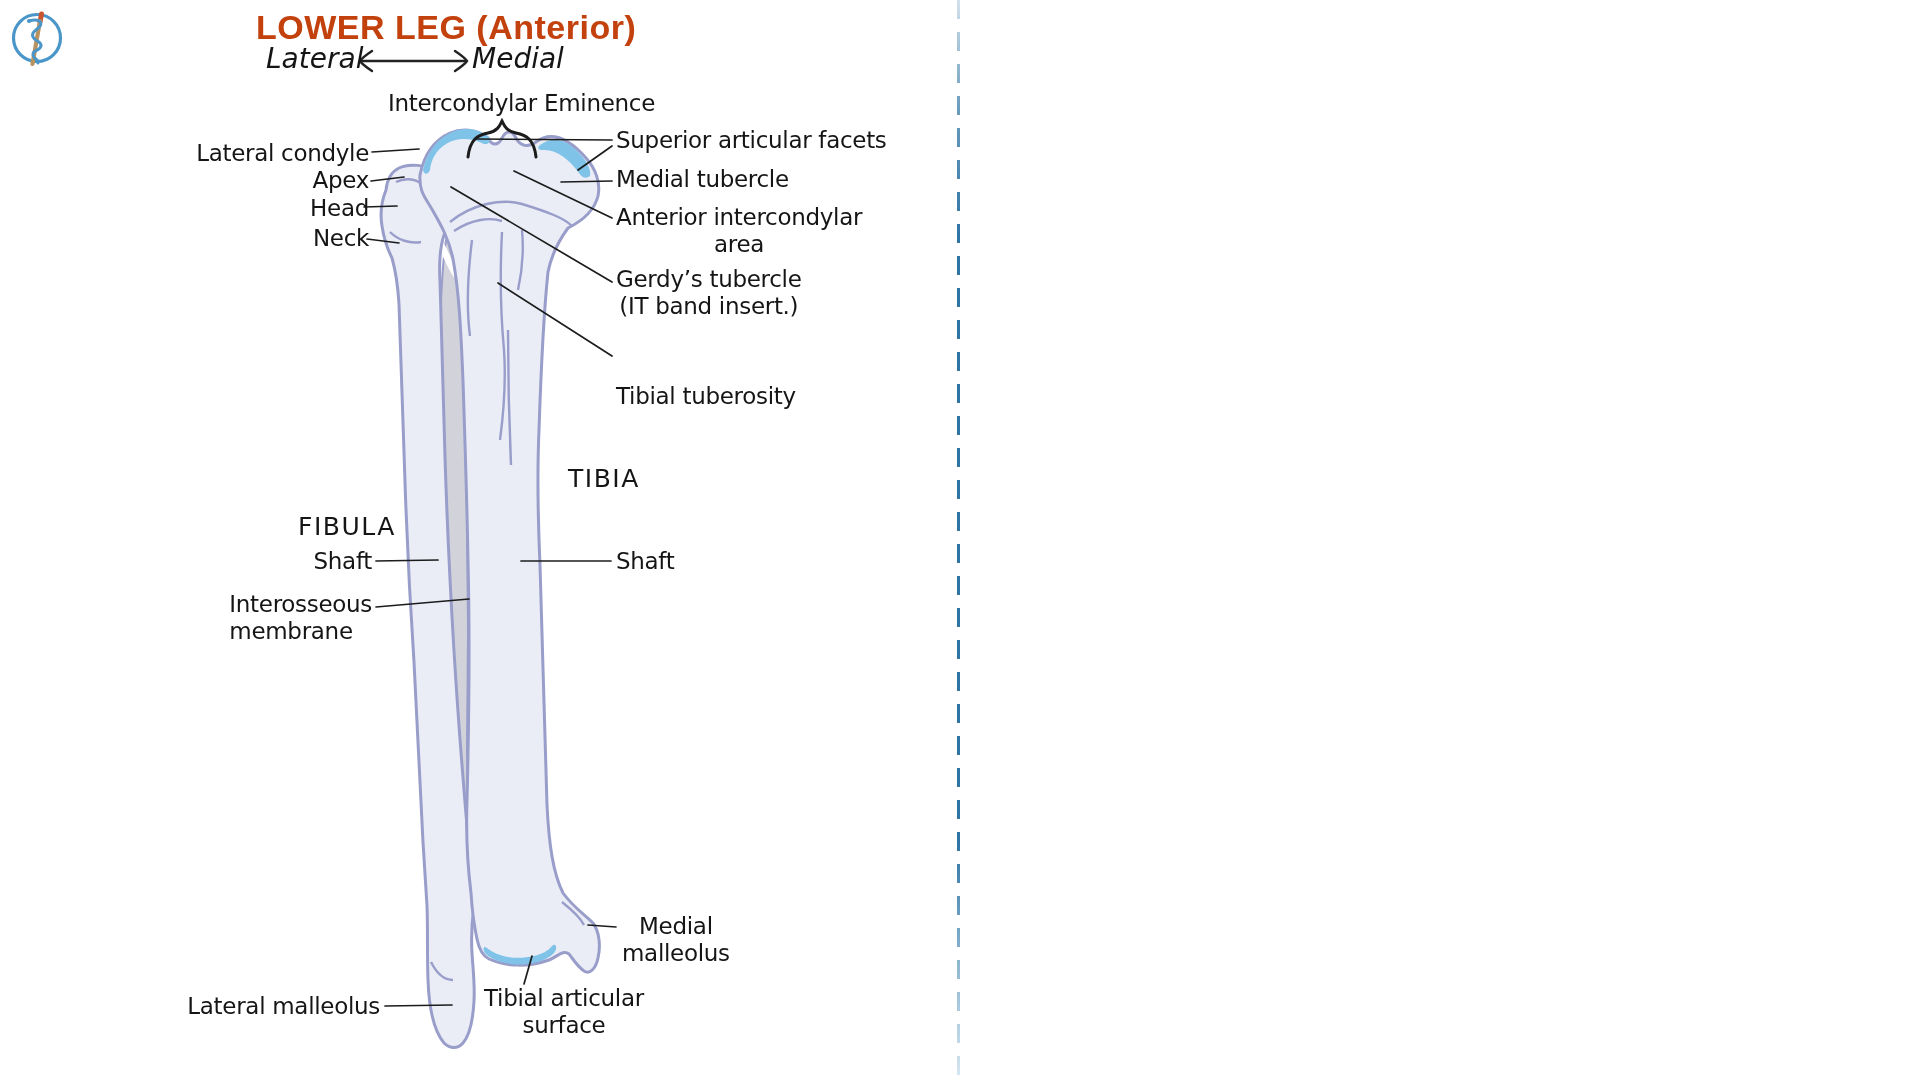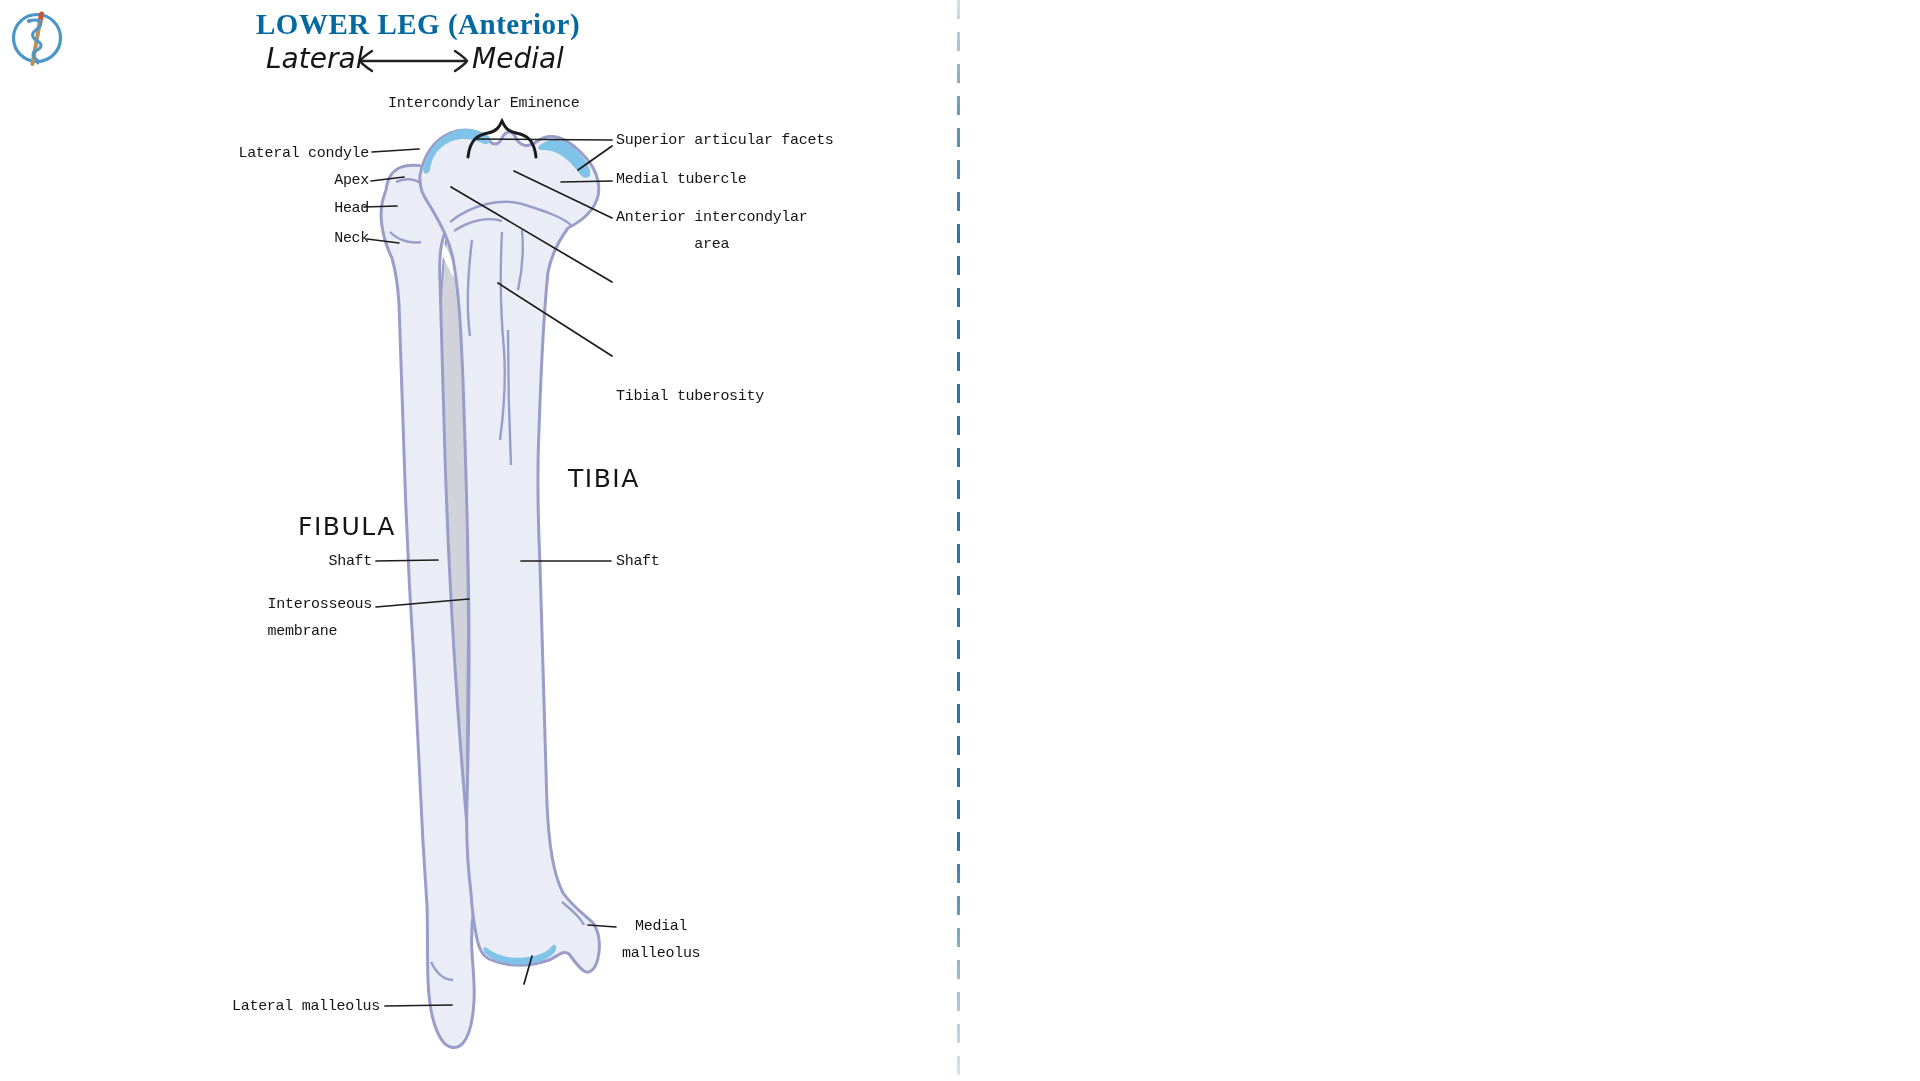--- a/index.html
+++ b/index.html
@@ -1,22 +1,22 @@
 <!DOCTYPE html>
 <html><head>
 <meta charset="utf-8">
 <style>
   html,body{margin:0;padding:0;background:#fff;}
   .canvas{position:relative;width:1920px;height:1081px;background:#ffffff;overflow:hidden;
           font-family:"DejaVu Sans",sans-serif;color:#151515;}
-  .lbl{position:absolute;font-size:15px;line-height:27px;white-space:pre-line;letter-spacing:-0.3px;font-family:Liberation Mono, monospace;}
+  .lbl{position:absolute;font-size:23px;line-height:27px;white-space:pre-line;letter-spacing:-0.3px;}
   .l-col{text-align:left;}
   .r-col{text-align:center;}
-  .title{position:absolute;left:256px;top:8px;font-family:Liberation Serif, serif;
-         font-weight:bold;font-size:29px;letter-spacing:0.5px;color:#0369a1;}
+  .title{position:absolute;left:256px;top:8px;font-family:Liberation Sans, sans-serif;
+         font-weight:bold;font-size:34px;letter-spacing:0.5px;color:#c2410c;}
   .orient{position:absolute;top:42px;font-style:italic;font-size:28px;letter-spacing:0px;}
   .orient-l{left:266px;}
   .orient-r{left:472px;}
   .bone-name{position:absolute;top:464px;font-size:25px;letter-spacing:1.5px;}
   .bone-name-l{left:298px;margin-top:48px;}
   .bone-name-r{left:568px;}
   .lbl-eminence{left:388px;top:90px;}
   .lbl-lat-condyle{right:1551px;top:140px;}
   .lbl-apex{right:1551px;top:167px;}
   .lbl-head{right:1551px;top:195px;margin-left:41px;}
@@ -140,28 +140,32 @@
 
   <div class="lbl l-col lbl-lat-condyle">Lateral condyle</div>
   <div class="lbl l-col lbl-apex">Apex</div>
   <div class="lbl l-col lbl-head">Head</div>
   <div class="lbl l-col lbl-neck">Neck</div>
 
   <div class="lbl r-col lbl-sup-facets">Superior articular facets</div>
   <div class="lbl r-col lbl-med-condyle">Medial tubercle</div>
   <div class="lbl r-col lbl-ant-area">Anterior intercondylar
 area</div>
+  <div class="lbl r-col lbl-gerdys">Gerdy’s tubercle
+(IT band insert.)</div>
   <div class="lbl r-col lbl-tuberosity">Tibial tuberosity</div>
 
   <div class="bone-name bone-name-l">FIBULA</div>
   <div class="bone-name bone-name-r">TIBIA</div>
 
   <div class="lbl l-col lbl-shaft-l">Shaft</div>
   <div class="lbl r-col lbl-shaft-r">Shaft</div>
   <div class="lbl l-col lbl-interosseous">Interosseous
 membrane</div>
 
   <div class="lbl l-col lbl-lat-malleolus">Lateral malleolus</div>
   <div class="lbl r-col lbl-med-malleolus">Medial
 malleolus</div>
+  <div class="lbl r-col lbl-tib-artic">Tibial articular
+surface</div>
 
   <div class="separator"></div>
 </div>
 
 </body></html>

